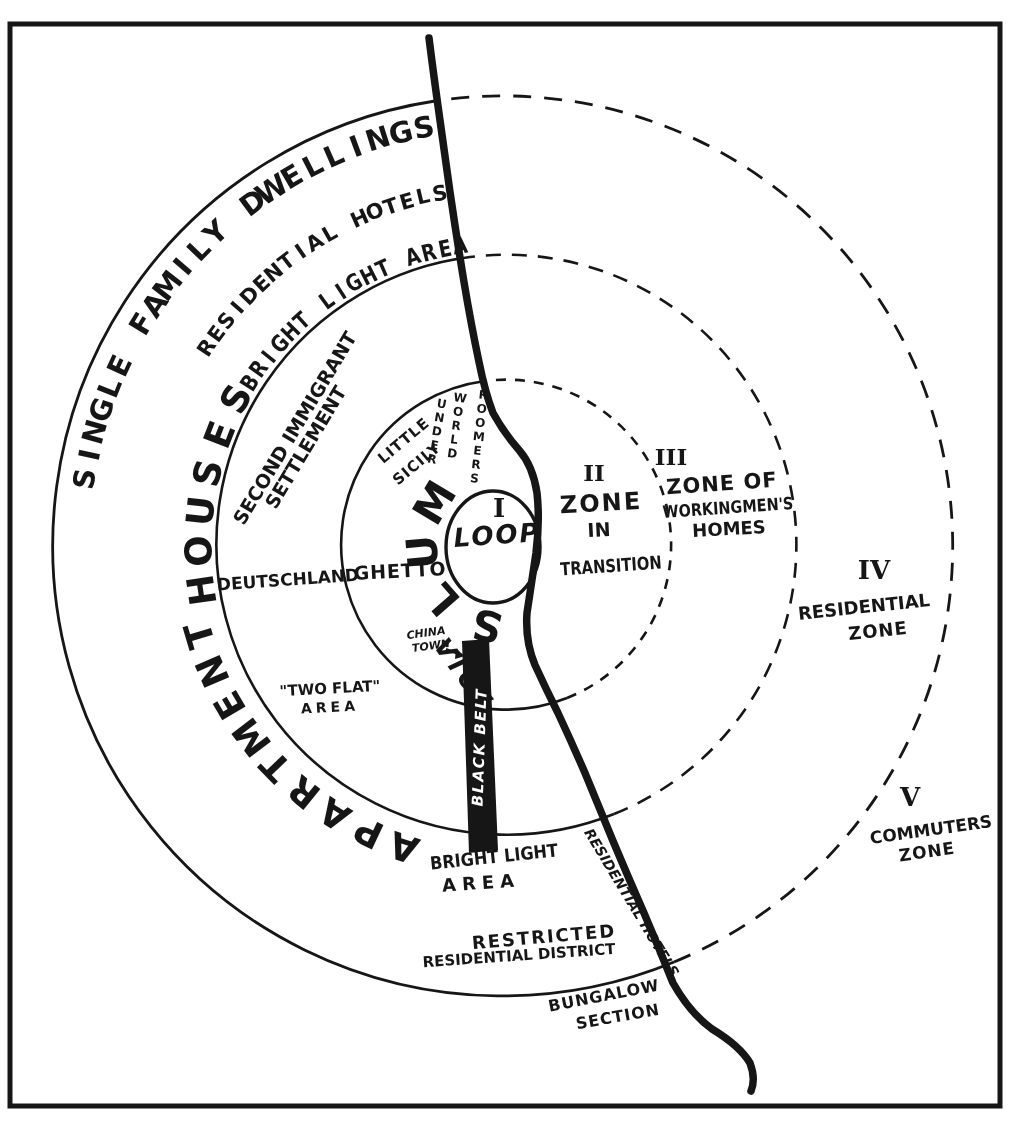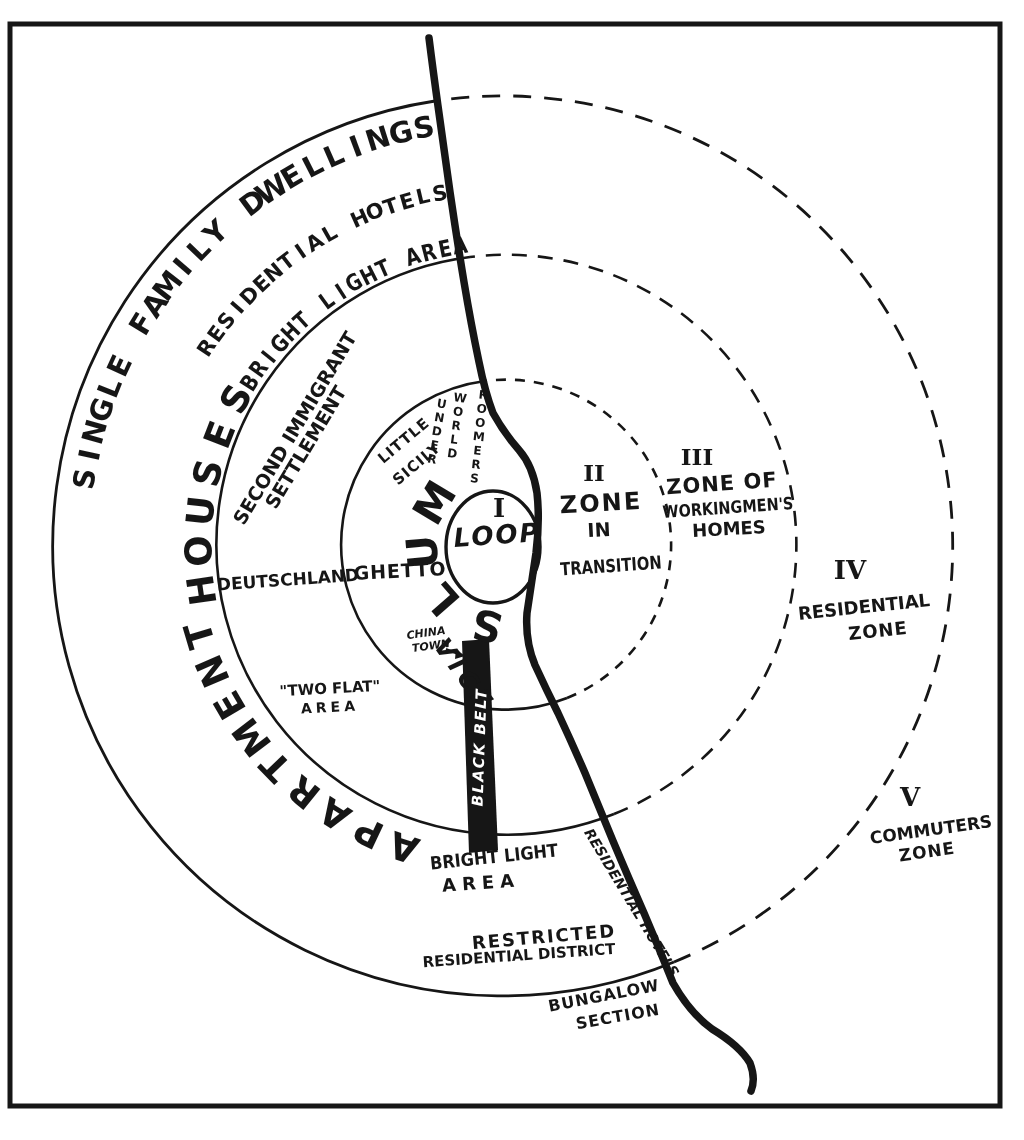--- a/index.html
+++ b/index.html
@@ -157,26 +157,26 @@
     </div>
 
   <div class="lbl numeral" style="left:499px;top:508px;font-size:26px;transform:translate(-50%,-50%);">I</div>
   <div class="lbl ital" style="left:497px;top:535px;font-size:26px;font-weight:600;letter-spacing:2px;transform:translate(-50%,-50%) rotate(-4deg);">LOOP</div>
 
   <div class="lbl numeral" style="left:594px;top:472px;font-size:23px;transform:translate(-50%,-50%);">II</div>
   <div class="lbl" style="left:601px;top:503px;font-size:24px;font-weight:600;letter-spacing:2px;transform:translate(-50%,-50%) rotate(-3deg);">ZONE</div>
   <div class="lbl" style="left:599px;top:530px;font-size:19px;font-weight:600;transform:translate(-50%,-50%) rotate(-3deg);">IN</div>
   <div class="lbl" style="left:611px;top:566px;font-size:18px;font-weight:600;transform:translate(-50%,-50%) rotate(-4deg) scaleX(.82);">TRANSITION</div>
 
-  <div class="lbl numeral" style="left:697px;top:456px;font-size:23px;transform:translate(-50%,-50%);">III</div>
+  <div class="lbl numeral" style="left:671px;top:456px;font-size:23px;transform:translate(-50%,-50%);">III</div>
   <div class="lbl" style="left:722px;top:484px;font-size:21px;font-weight:600;letter-spacing:1px;transform:translate(-50%,-50%) rotate(-4deg);">ZONE OF</div>
   <div class="lbl" style="left:728px;top:508px;font-size:17px;font-weight:600;transform:translate(-50%,-50%) rotate(-4deg) scaleX(.85);">WORKINGMEN'S</div>
   <div class="lbl" style="left:729px;top:529px;font-size:18px;font-weight:600;transform:translate(-50%,-50%) rotate(-3deg);">HOMES</div>
 
-  <div class="lbl numeral" style="left:850px;top:570px;font-size:26px;transform:translate(-50%,-50%);">IV</div>
+  <div class="lbl numeral" style="left:874px;top:570px;font-size:26px;transform:translate(-50%,-50%);">IV</div>
   <div class="lbl" style="left:864px;top:607px;font-size:18px;font-weight:600;transform:translate(-50%,-50%) rotate(-6deg);">RESIDENTIAL</div>
   <div class="lbl" style="left:878px;top:631px;font-size:18px;font-weight:600;letter-spacing:1px;transform:translate(-50%,-50%) rotate(-6deg);">ZONE</div>
 
   <div class="lbl numeral" style="left:910px;top:797px;font-size:26px;transform:translate(-50%,-50%);">V</div>
   <div class="lbl" style="left:931px;top:830px;font-size:17px;font-weight:600;transform:translate(-50%,-50%) rotate(-8deg);">COMMUTERS</div>
   <div class="lbl" style="left:927px;top:852px;font-size:17px;font-weight:600;letter-spacing:1px;transform:translate(-50%,-50%) rotate(-8deg);">ZONE</div>
 
   <div class="anch" style="left:230px;top:518px;font-size:19px;font-weight:600;transform:rotate(-59deg);">SECOND IMMIGRANT</div>
   <div class="anch" style="left:262px;top:502px;font-size:19px;font-weight:600;transform:rotate(-59deg);">SETTLEMENT</div>
 

